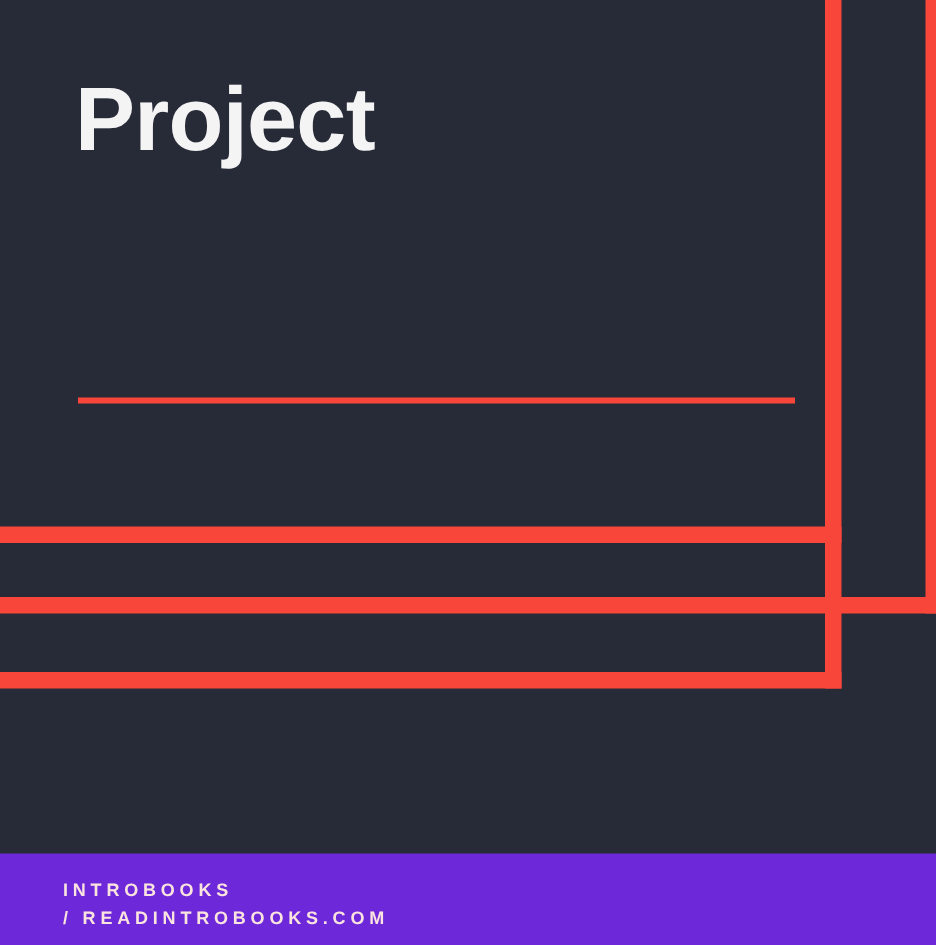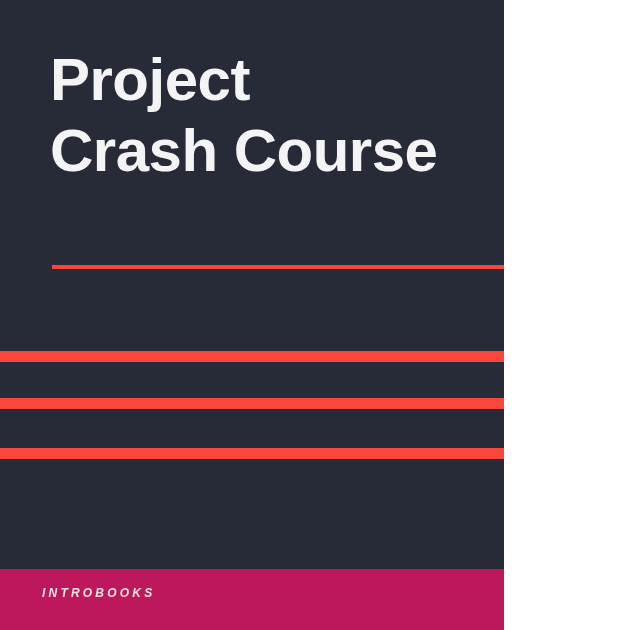--- a/index.html
+++ b/index.html
@@ -2,21 +2,21 @@
 <html><head>
 <meta charset="utf-8">
 <style>
   html, body {
     margin: 0;
     padding: 0;
     background: #ffffff;
   }
   #cover {
     position: relative;
-    width: 504px;
+    width: 624px;
     height: 630px;
     background: #272A37;
     overflow: hidden;
     font-family: "Liberation Sans", sans-serif;
   }
 
   
   .title-block {
     position: absolute;
     left: 50px;
@@ -68,22 +68,21 @@
   
   .vline-2 { left: 617px; top: 0;   height: 409px; }
 
   
   .footer {
     position: absolute;
     left: 0;
     bottom: 0;
     width: 630px;
     height: 61px;
-    background: #be185d;
-    font-style: italic;
+    background: #6d28d9;
   }
   .footer-inner {
     position: absolute;
     left: 42px;
     top: 15px;
   }
   .footer-line {
     display: block;
     color: #FBE3DF;
     font-family: "Liberation Sans", sans-serif;
@@ -94,30 +93,30 @@
     white-space: nowrap;
   }
 </style>
 </head>
 <body>
 
 <div id="cover">
 
   <div class="title-block">
     <span class="title-line">Project</span>
-    <span class="title-line">Crash Course</span>
   </div>
 
   <div class="title-underline"></div>
 
   <div class="hline hline-1"></div>
   <div class="hline hline-2"></div>
   <div class="hline hline-3"></div>
   <div class="vline vline-1"></div>
   <div class="vline vline-2"></div>
 
   <div class="footer">
     <div class="footer-inner">
       <span class="footer-line">INTROBOOKS</span>
+      <span class="footer-line">/ READINTROBOOKS.COM</span>
     </div>
   </div>
 
 </div>
 
 </body></html>

